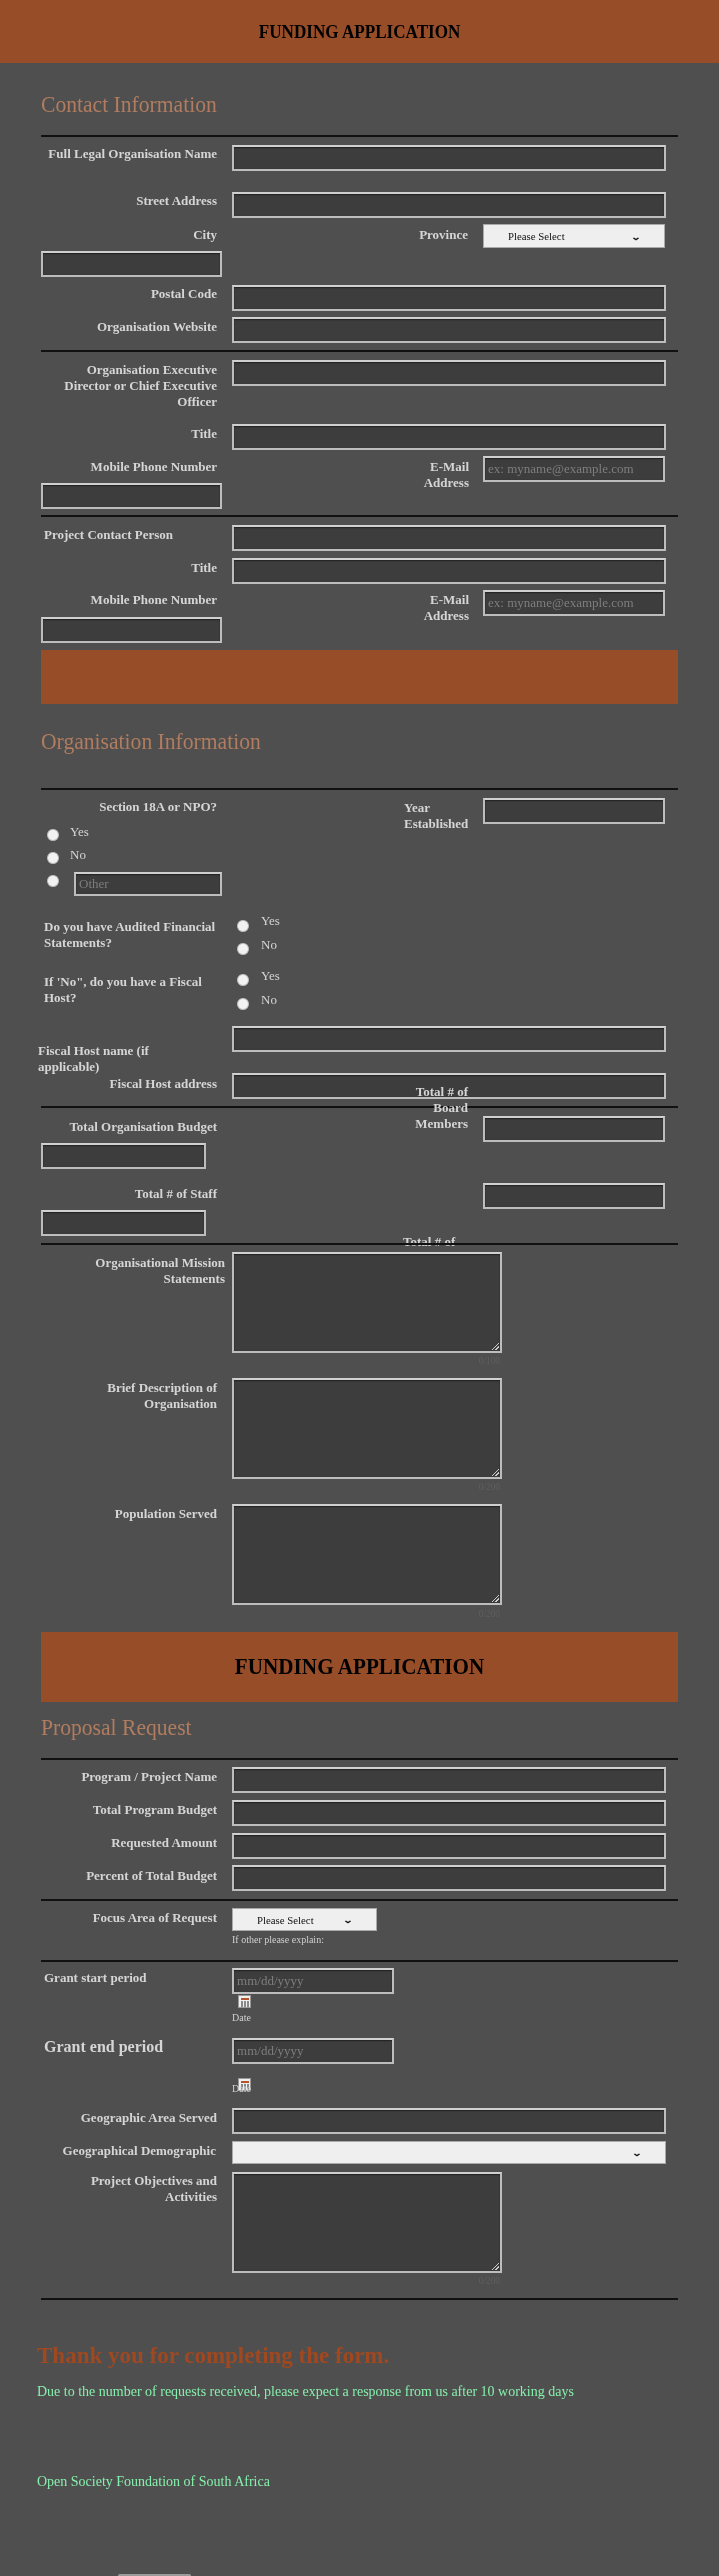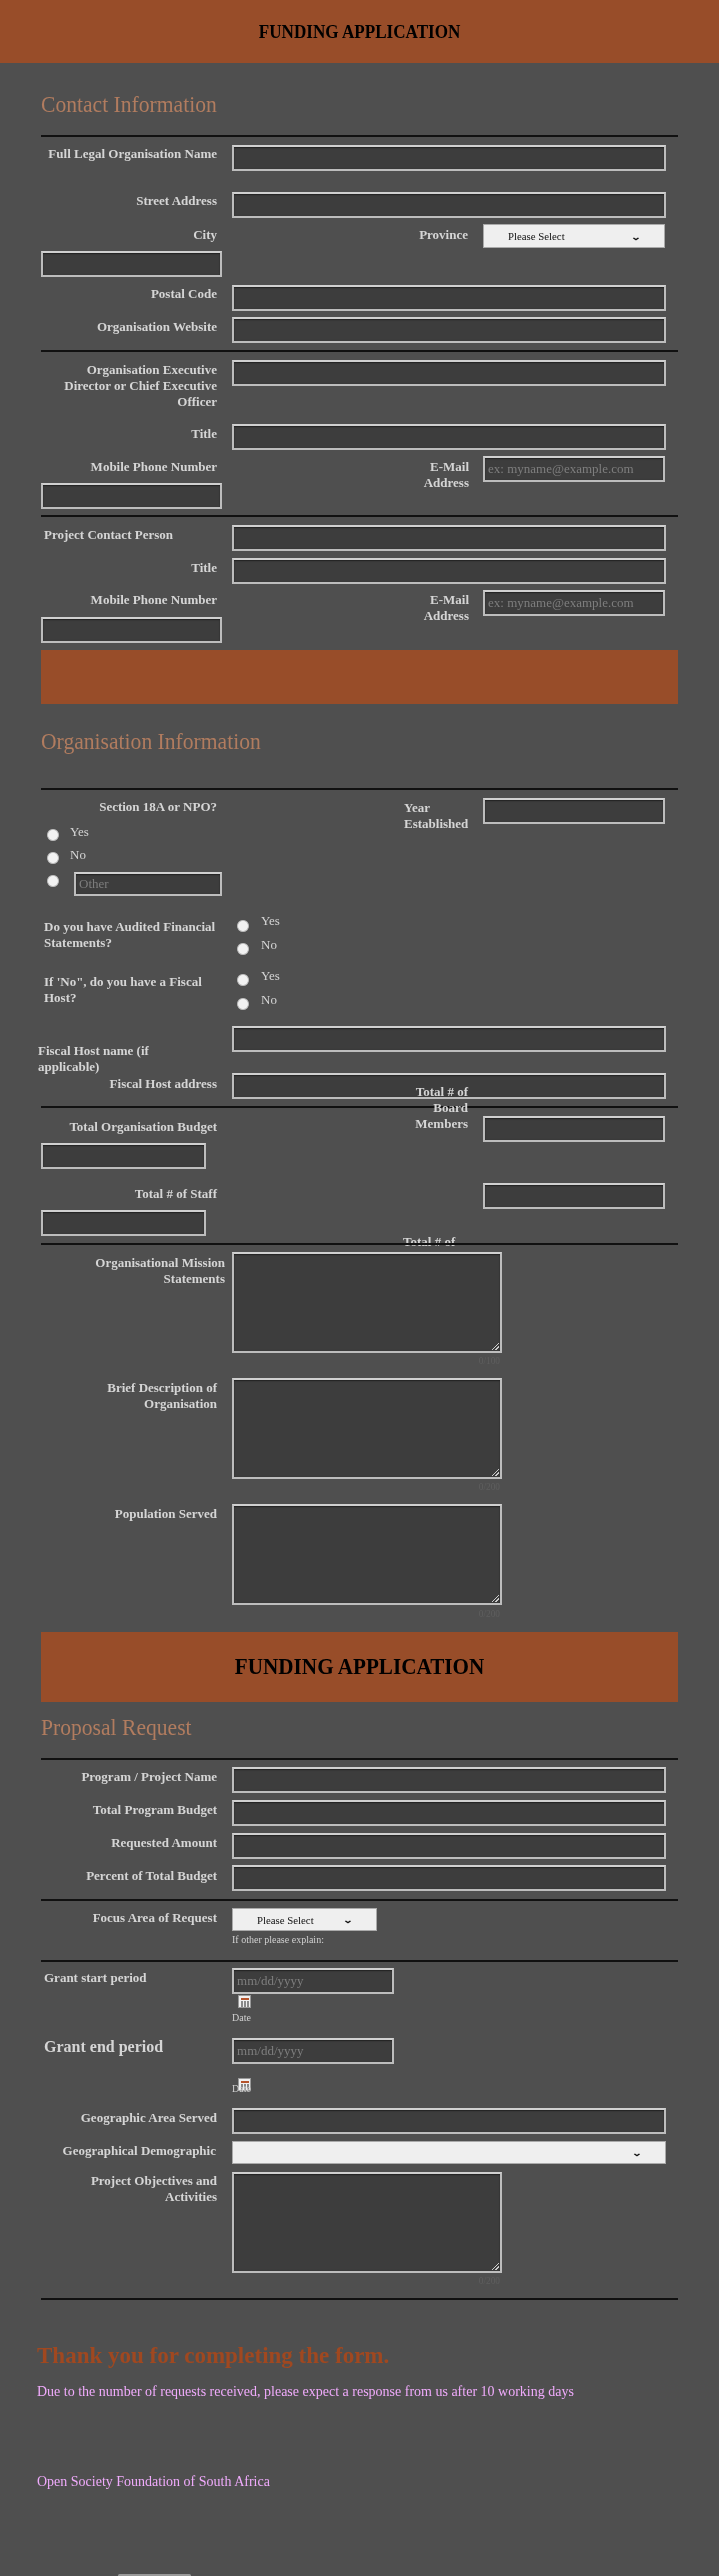--- a/index.html
+++ b/index.html
@@ -66,21 +66,21 @@
       position: relative;
     }
     .cal-icon::before {
       content: ""; position: absolute; left: 1.5px; top: 1.5px; width: 8.5px; height: 2.3px; background: #b5532b;
     }
     .cal-icon::after {
       content: ""; position: absolute; left: 1.5px; top: 5.4px; width: 8.5px; height: 5.4px;
       background: repeating-linear-gradient(90deg, #888 0 1.5px, #efefef 1.5px 3.1px);
     }
     .thanks { color: #a04820; font-size: 23px; font-weight: bold; }
-    .para { color: #f0abfc; font-size: 14px; }
+    .para { color: #86efac; font-size: 14px; }
     .submit-stub {
       background: #9a9a9a; border-radius: 1.5px 1.5px 0 0;
     }
   </style>
 </head>
 <body>
 
 <div class="abs top-banner">
   <span class="banner-title">FUNDING APPLICATION</span>
 </div>

